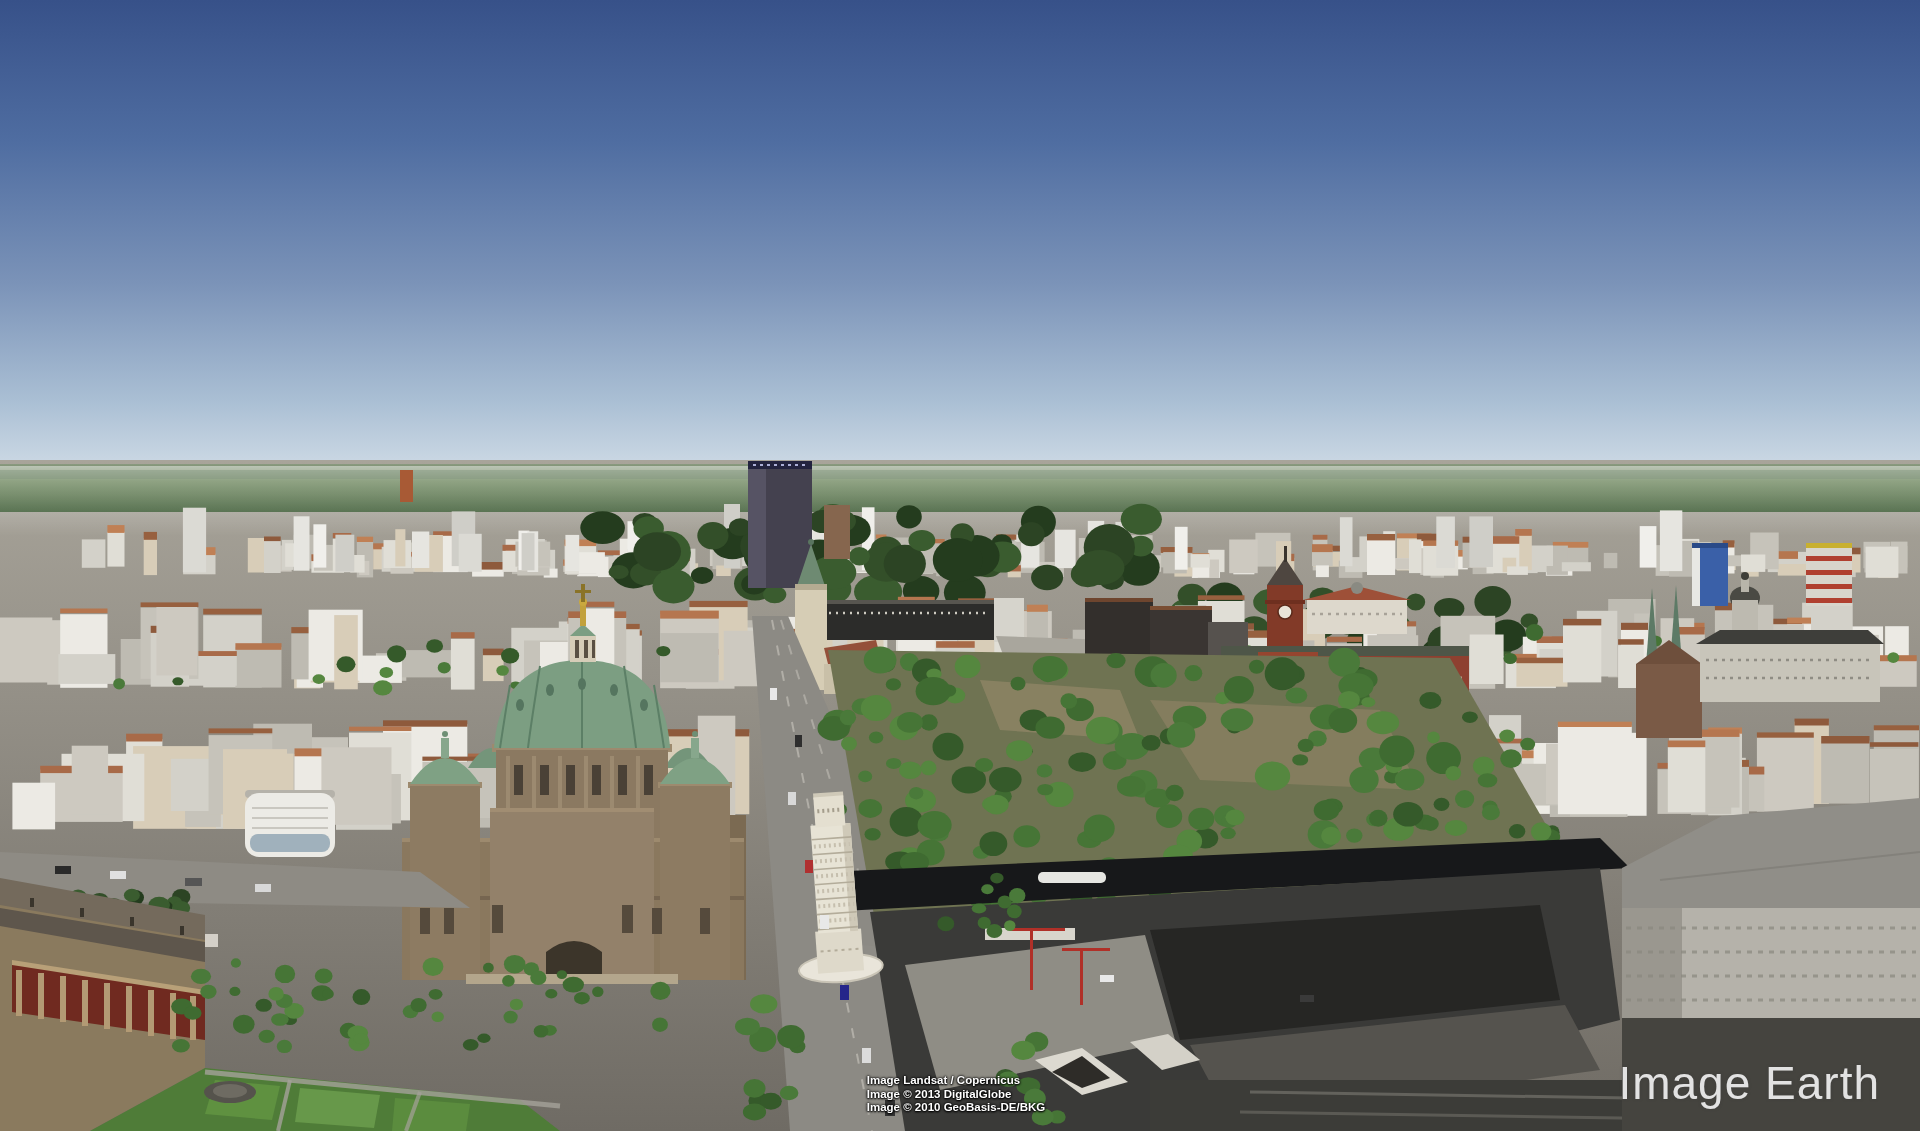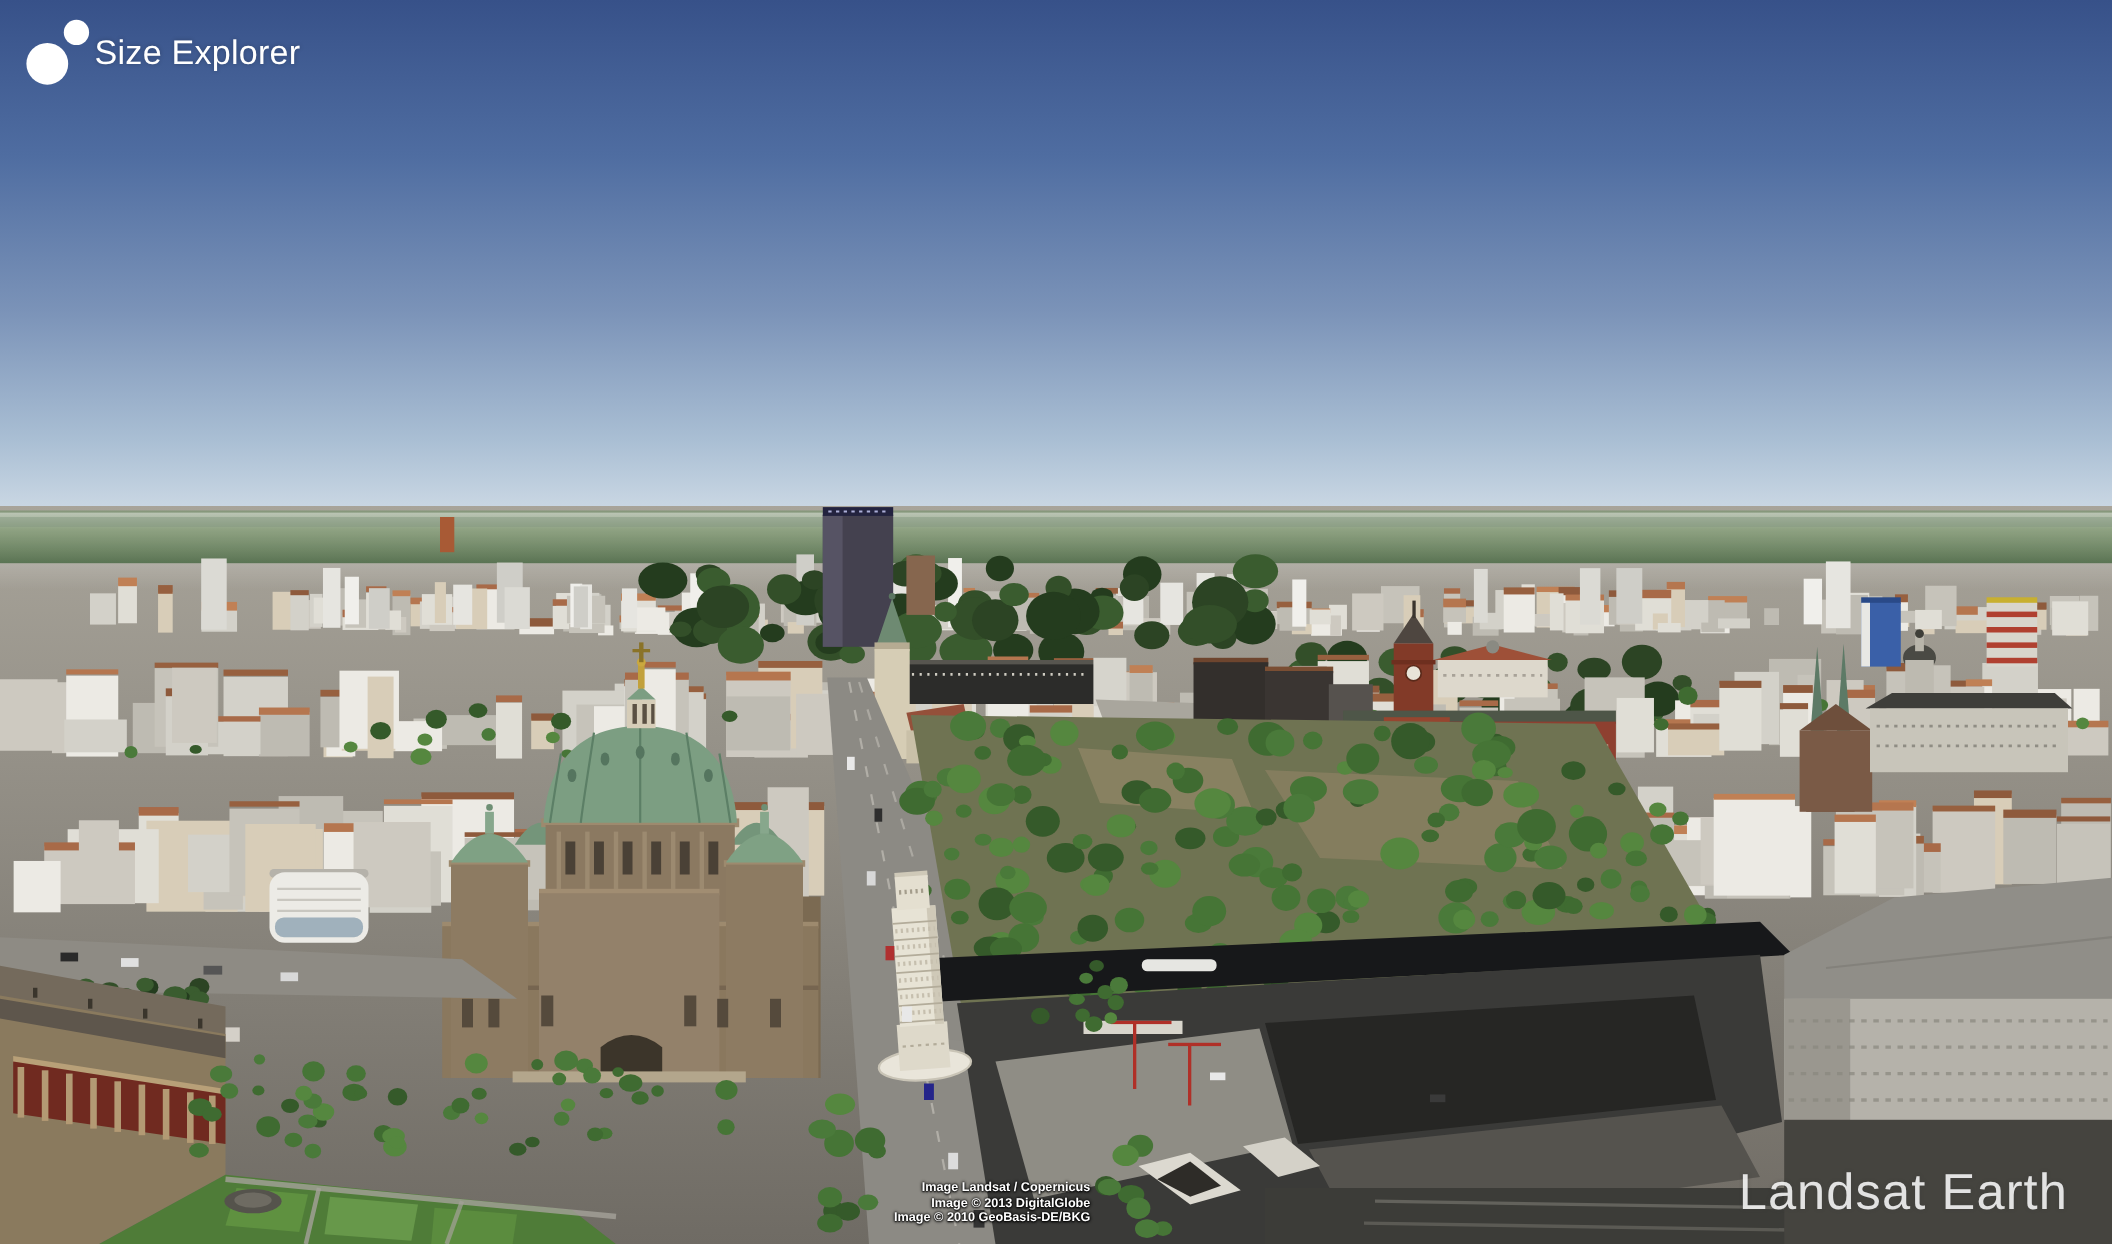--- a/index.html
+++ b/index.html
@@ -9,22 +9,22 @@
   
   .logo{position:absolute;left:24px;top:16px;height:64px;display:flex;align-items:center;
         color:var(--logo-white,#fff);cursor:pointer;}
   .logo .dot-big{position:absolute;left:0;top:23px;width:38px;height:38px;border-radius:50%;
         background:var(--logo-white,#fff);}
   .logo .dot-small{position:absolute;left:34px;top:2px;width:23px;height:23px;border-radius:50%;
         background:var(--logo-white,#fff);}
   .logo .logo-text{margin-left:62px;font-size:31px;font-weight:500;letter-spacing:.2px;
         text-shadow:0 0 4px rgba(0,0,0,.25);white-space:nowrap;}
   
-  .attribution{position:absolute;left:902px;top:1074px;transform:translateX(-50%);
-        text-align:right;color:#fff;font-size:11.5px;line-height:13.5px;font-weight:700;
+  .attribution{position:absolute;left:956px;top:1074px;transform:translateX(-50%);
+        text-align:left;color:#fff;font-size:11.5px;line-height:13.5px;font-weight:700;
         text-shadow:0 0 3px #000,0 0 2px #000,0 1px 2px #000;white-space:nowrap;}
   
   .watermark{position:absolute;right:40px;top:1056px;color:rgba(255,255,255,.85);
         font-size:46px;font-weight:500;letter-spacing:1px;
         text-shadow:0 0 3px rgba(60,60,60,.55);white-space:nowrap;}
 </style>
 </head>
 <body>
 
 <div class="stage">
@@ -1263,27 +1263,22 @@
         <ellipse cx="1005.5" cy="1077.8" rx="10.0" ry="8.8" fill="#355a2a"></ellipse>
         <ellipse cx="1028.3" cy="1085.9" rx="12.0" ry="8.7" fill="#3f6b31"></ellipse>
         <ellipse cx="1057.3" cy="1116.9" rx="8.4" ry="6.7" fill="#467536"></ellipse>
         <ellipse cx="1034.9" cy="1098.4" rx="10.9" ry="9.8" fill="#4a7a3a"></ellipse>
         <ellipse cx="1042.8" cy="1117.0" rx="11.0" ry="8.5" fill="#4a7a3a"></ellipse>
         <ellipse cx="1008.6" cy="1079.2" rx="10.6" ry="7.6" fill="#4a7a3a"></ellipse>
         <ellipse cx="1023.3" cy="1050.4" rx="12.0" ry="9.7" fill="#55873f"></ellipse>
       </g>
 </svg>
 
-<div class="logo">
-  <span class="dot-big"></span>
-  <span class="dot-small"></span>
-  <span class="logo-text">Size Explorer</span>
-</div>
 
 <div class="attribution">
   <div>Image Landsat / Copernicus</div>
   <div>Image © 2013 DigitalGlobe</div>
   <div>Image © 2010 GeoBasis-DE/BKG</div>
 </div>
 
-<div class="watermark">Landsat Earth</div>
+<div class="watermark">Image Earth</div>
 
 </div>
 
 </body></html>

